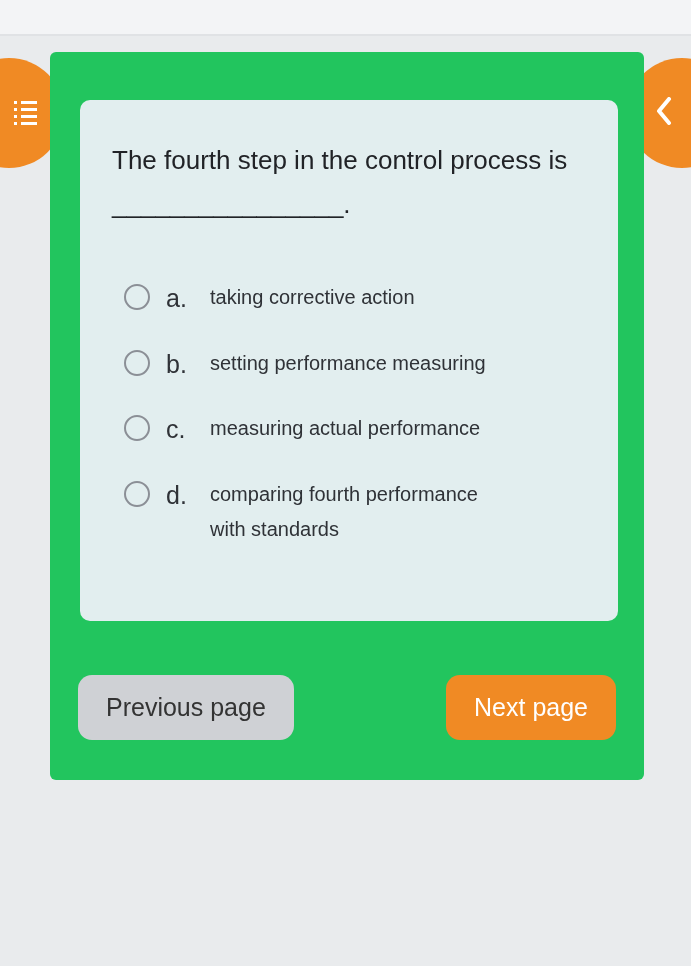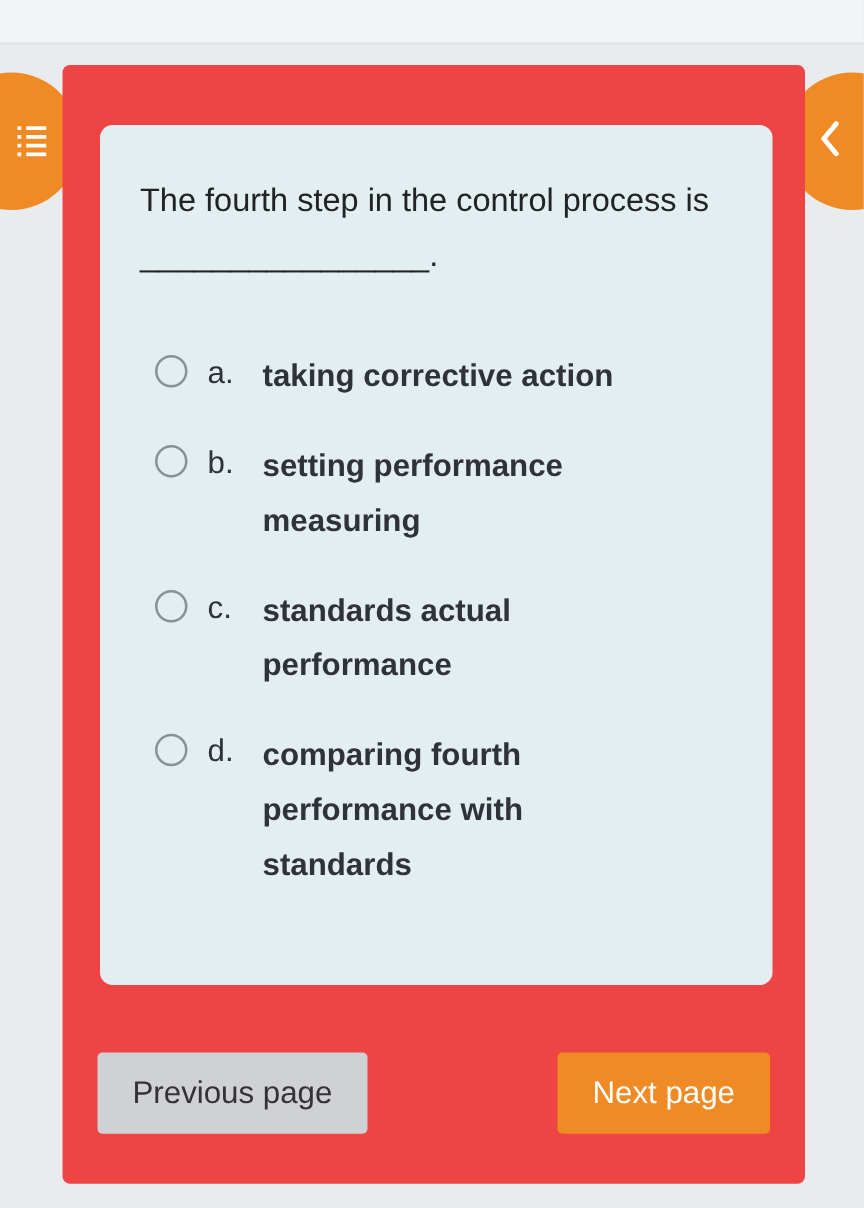--- a/index.html
+++ b/index.html
@@ -11,21 +11,21 @@
     height: 36px;
     background: #f3f4f6;
     border-bottom: 2px solid #e0e2e5;
   }
 
   .card {
     position: absolute;
     top: 52px;
     left: 50px;
     width: 594px;
-    background: #ef4444;
+    background: #22c55e;
     border-radius: 6px;
     padding: 30px 0 40px 0;
   }
 
   .question-panel {
     background: #e2eeef;
     border-radius: 10px;
     margin: 18px 26px 0 30px;
     padding: 38px 32px 56px 32px;
   }
@@ -60,37 +60,36 @@
 
   .opt-letter {
     flex: 0 0 auto;
     width: 28px;
     font-size: 25px;
     color: #2f3237;
     line-height: 1.5;
   }
 
   .opt-text {
-    font-size: 25px;
+    font-size: 20px;
     color: #2f3237;
     line-height: 1.75;
     max-width: 300px;
-    font-weight: bold;
   }
 
   .nav-row {
     display: flex;
     justify-content: space-between;
     padding: 54px 28px 0 28px;
   }
 
   .btn {
     font-size: 25px;
     border: none;
-    border-radius: 4px;
+    border-radius: 14px;
     padding: 18px 28px;
     cursor: pointer;
   }
   .btn-prev { background: #cfd1d5; color: #333; }
   .btn-next { background: #f08a24; color: #ffffff; }
 
   .float-left, .float-right {
     position: absolute;
     top: 58px;
     width: 110px;
@@ -162,21 +161,21 @@
 
       <div class="option-row">
         <div class="radio"></div>
         <div class="opt-letter">b.</div>
         <div class="opt-text">setting performance measuring</div>
       </div>
 
       <div class="option-row">
         <div class="radio"></div>
         <div class="opt-letter">c.</div>
-        <div class="opt-text">standards actual performance</div>
+        <div class="opt-text">measuring actual performance</div>
       </div>
 
       <div class="option-row">
         <div class="radio"></div>
         <div class="opt-letter">d.</div>
         <div class="opt-text">comparing fourth performance with standards</div>
       </div>
 
     </div>
   </div>

